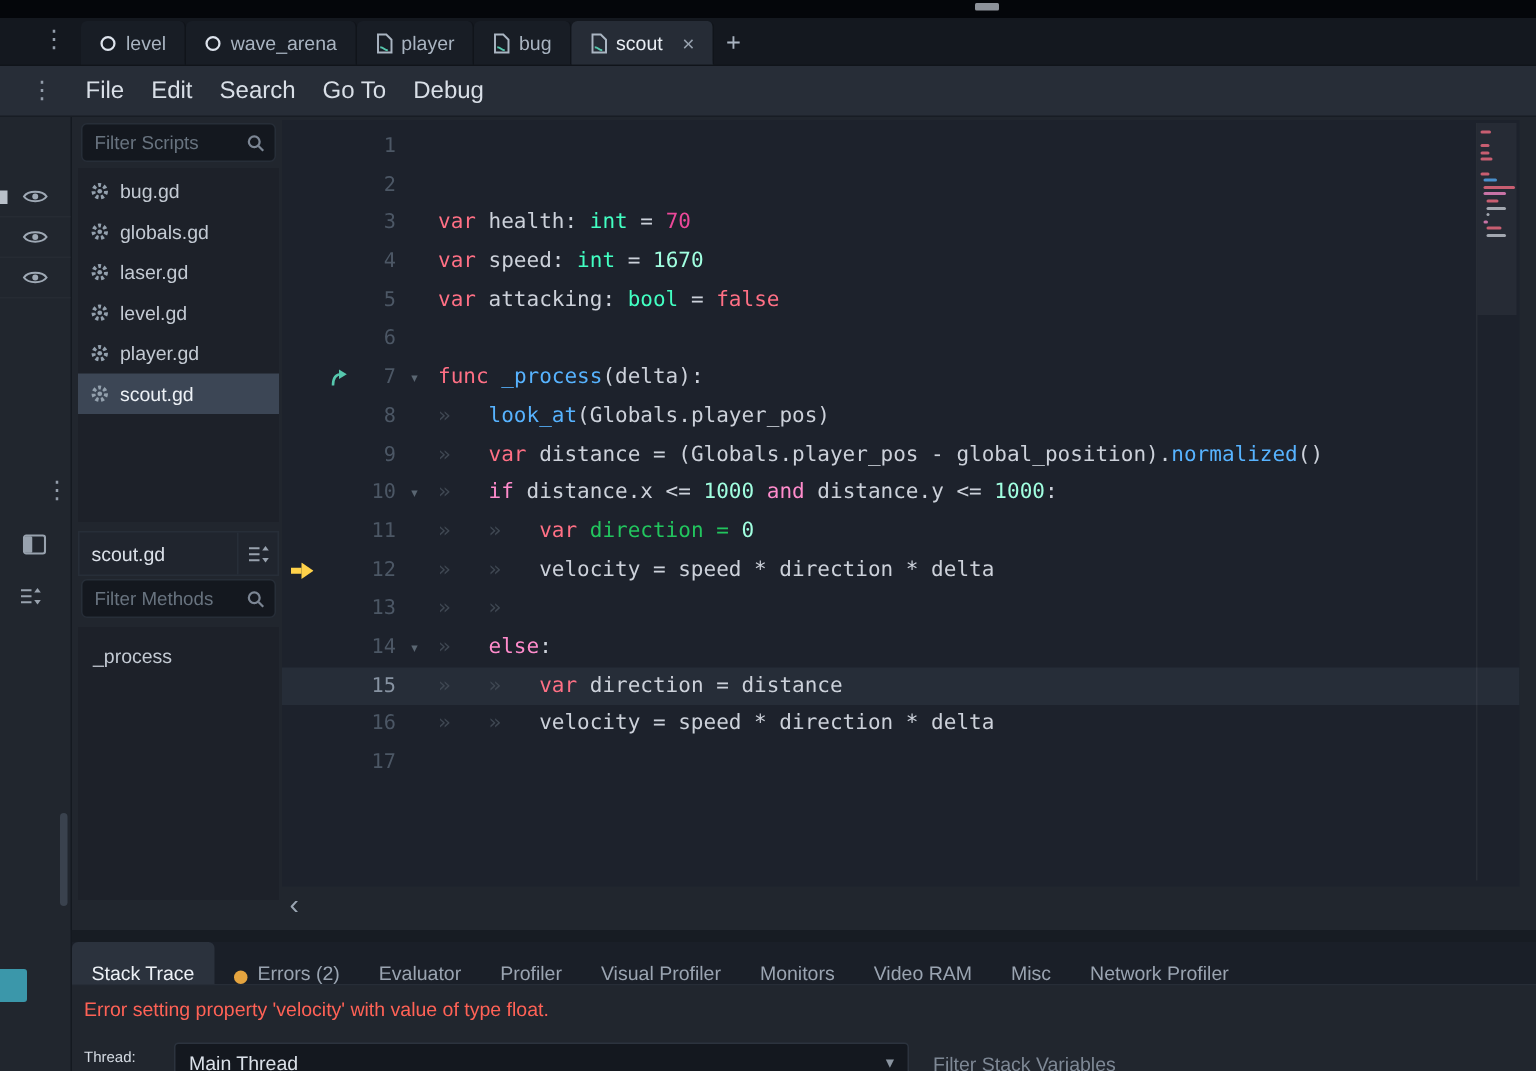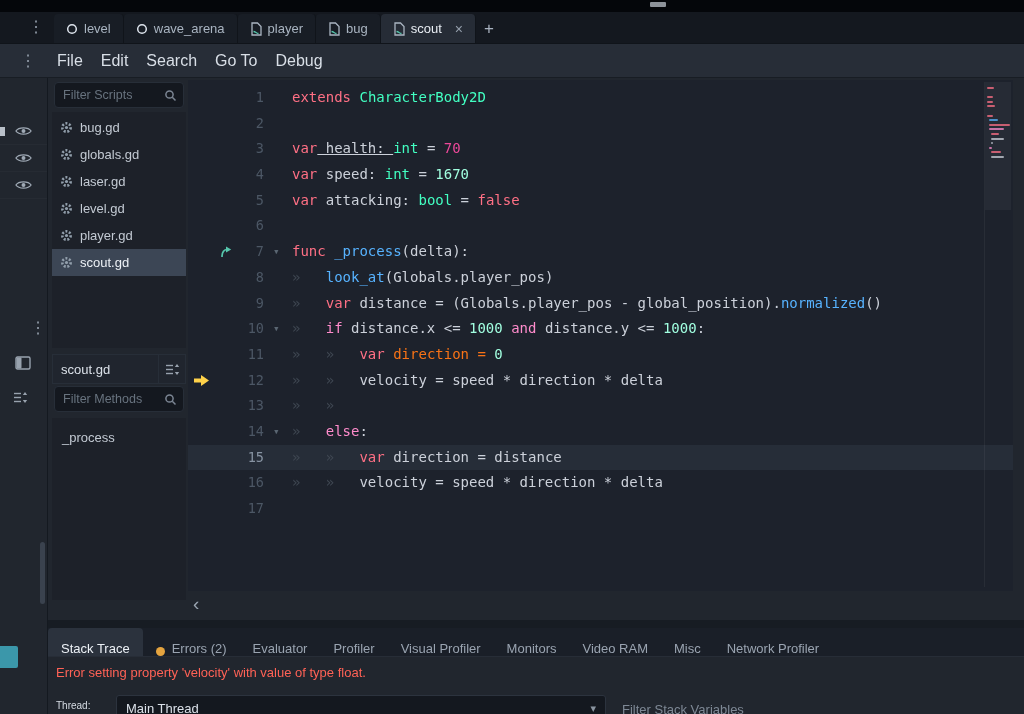--- a/index.html
+++ b/index.html
@@ -292,35 +292,34 @@
   </div>
   <div class="collapse-btn">‹</div>
 
   <div id="editor">
     <div id="code-rows">
         <div class="code-row">
           <span class="g-exec"></span>
           <span class="g-ic"></span>
           <span class="g-num">1</span>
           <span class="g-fold"></span>
-          <span class="g-code"><span class="tk" style="color: rgb(255, 112, 133);">extends</span><span class="tk" style="color: rgb(204, 209, 218);"> </span><span class="tk" style="color: rgb(66, 255, 194);">CharacterBody2D</span></span>
         </div>
         <div class="code-row">
           <span class="g-exec"></span>
           <span class="g-ic"></span>
           <span class="g-num">2</span>
           <span class="g-fold"></span>
           <span class="g-code"></span>
         </div>
         <div class="code-row">
           <span class="g-exec"></span>
           <span class="g-ic"></span>
           <span class="g-num">3</span>
           <span class="g-fold"></span>
-          <span class="g-code"><span class="tk" style="color: rgb(255, 112, 133);">var</span><span class="tk" style="color: rgb(204, 209, 218); text-decoration: underline;"> health: </span><span class="tk" style="color: rgb(66, 255, 194);">int</span><span class="tk" style="color: rgb(204, 209, 218);"> = </span><span class="tk" style="color: #ec4899;">70</span></span>
+          <span class="g-code"><span class="tk" style="color: rgb(255, 112, 133);">var</span><span class="tk" style="color: rgb(204, 209, 218);"> health: </span><span class="tk" style="color: rgb(66, 255, 194);">int</span><span class="tk" style="color: rgb(204, 209, 218);"> = </span><span class="tk" style="color: #ec4899;">70</span></span>
         </div>
         <div class="code-row">
           <span class="g-exec"></span>
           <span class="g-ic"></span>
           <span class="g-num">4</span>
           <span class="g-fold"></span>
           <span class="g-code"><span class="tk" style="color: rgb(255, 112, 133);">var</span><span class="tk" style="color: rgb(204, 209, 218);"> speed: </span><span class="tk" style="color: rgb(66, 255, 194);">int</span><span class="tk" style="color: rgb(204, 209, 218);"> = </span><span class="tk" style="color: rgb(161, 255, 224);">1670</span></span>
         </div>
         <div class="code-row">
           <span class="g-exec"></span>
@@ -369,21 +368,21 @@
           <span class="g-ic"></span>
           <span class="g-num">10</span>
           <span class="g-fold">▾</span>
           <span class="g-code"><span class="ind">»   </span><span class="tk" style="color: rgb(255, 140, 204);">if</span><span class="tk" style="color: rgb(204, 209, 218);"> distance.x &lt;= </span><span class="tk" style="color: rgb(161, 255, 224);">1000</span><span class="tk" style="color: rgb(204, 209, 218);"> </span><span class="tk" style="color: rgb(255, 140, 204);">and</span><span class="tk" style="color: rgb(204, 209, 218);"> distance.y &lt;= </span><span class="tk" style="color: rgb(161, 255, 224);">1000</span><span class="tk" style="color: rgb(204, 209, 218);">:</span></span>
         </div>
         <div class="code-row">
           <span class="g-exec"></span>
           <span class="g-ic"></span>
           <span class="g-num">11</span>
           <span class="g-fold"></span>
-          <span class="g-code"><span class="ind">»   </span><span class="ind">»   </span><span class="tk" style="color: rgb(255, 112, 133);">var</span><span class="tk" style="color: #f97316;"> direction = </span><span class="tk" style="color: rgb(161, 255, 224);">0</span></span>
+          <span class="g-code"><span class="ind">»   </span><span class="ind">»   </span><span class="tk" style="color: rgb(255, 112, 133);">var</span><span class="tk" style="color: #22c55e;"> direction = </span><span class="tk" style="color: rgb(161, 255, 224);">0</span></span>
         </div>
         <div class="code-row">
           <span class="g-exec">
             <span class="icon">
               <svg width="15" height="11" viewBox="0 0 15 11">
                 <rect x="0" y="3.5" width="7" height="4" fill="#ffd24a"></rect>
                 <path d="M7 0L15 5.5L7 11z" fill="#ffd24a"></path>
               </svg>
             </span>
           </span>

